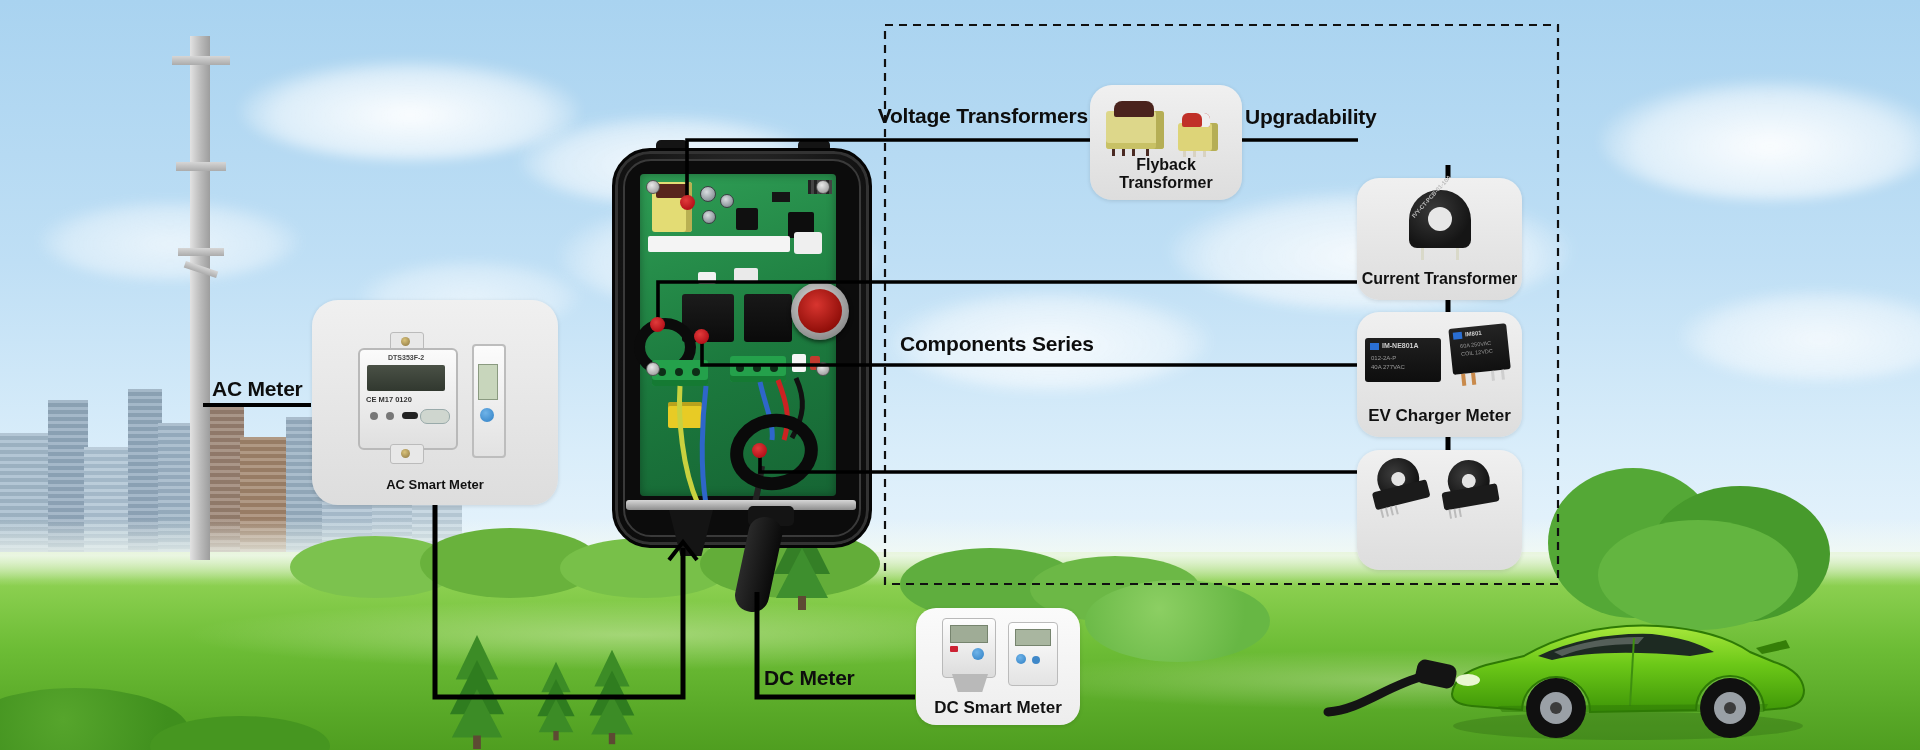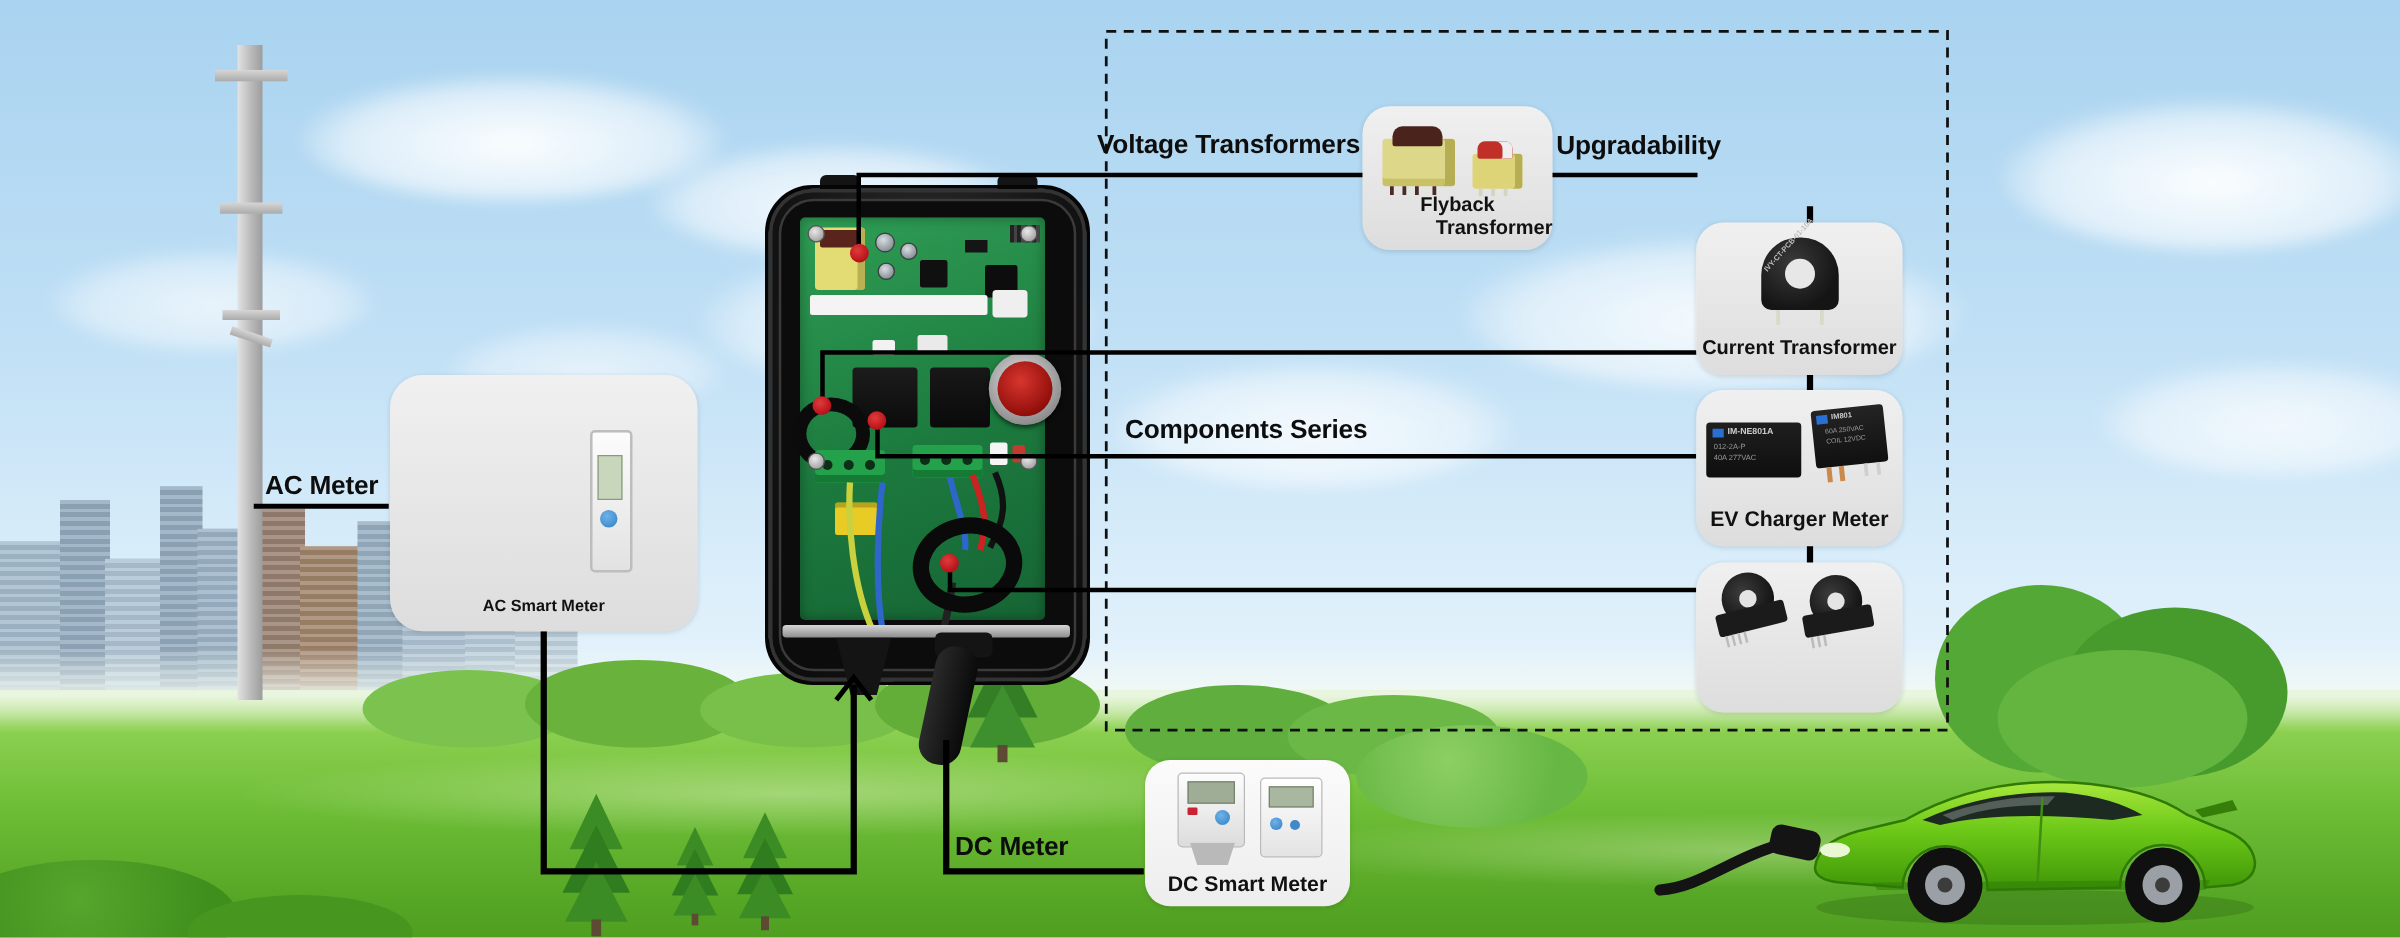--- a/index.html
+++ b/index.html
@@ -249,20 +249,34 @@
   <div class="red-dot" style="left:694px;top:329px;"></div>
   <div class="red-dot" style="left:752px;top:443px;"></div>
 
   <div class="lbl" style="right:832px;top:104px;">Voltage Transformers</div>
   <div class="lbl" style="left:1245px;top:105px;">Upgradability</div>
   <div class="lbl" style="left:900px;top:332px;">Components Series</div>
   <div class="lbl" style="left:212px;top:377px;">AC Meter</div>
   <div class="lbl" style="left:764px;top:666px;">DC Meter</div>
 
   <div class="card" style="left:312px;top:300px;width:246px;height:205px;">
+    <div class="abs" style="left:46px;top:32px;width:96px;height:132px;">
+      <div class="abs" style="left:32px;top:0;width:32px;height:18px;background:#e8e8e8;border:1px solid #bbb;border-radius:3px;"></div>
+      <div class="abs" style="left:43px;top:5px;width:9px;height:9px;border-radius:50%;background:radial-gradient(circle at 40% 35%,#d9c27a,#8a7440);"></div>
+      <div class="abs" style="left:0;top:16px;width:96px;height:98px;background:linear-gradient(180deg,#fbfbfb,#dfdfdf);border:2px solid #b9b9b9;border-radius:6px;"></div>
+      <div class="tiny" style="left:30px;top:22px;font-size:7px;color:#444;">DTS353F-2</div>
+      <div class="abs" style="left:9px;top:33px;width:78px;height:26px;background:linear-gradient(180deg,#4a5146,#31382f);border-radius:2px;"></div>
+      <div class="tiny" style="left:8px;top:63px;font-size:7.5px;color:#333;">CE M17 0120</div>
+      <div class="abs" style="left:12px;top:80px;width:8px;height:8px;border-radius:50%;background:#777;"></div>
+      <div class="abs" style="left:28px;top:80px;width:8px;height:8px;border-radius:50%;background:#777;"></div>
+      <div class="abs" style="left:44px;top:80px;width:16px;height:7px;border-radius:4px;background:#222;"></div>
+      <div class="abs" style="left:62px;top:77px;width:28px;height:13px;border-radius:7px;background:#cfd6cf;border:1px solid #9aa;"></div>
+      <div class="abs" style="left:32px;top:112px;width:32px;height:18px;background:#e8e8e8;border:1px solid #bbb;border-radius:3px;"></div>
+      <div class="abs" style="left:43px;top:117px;width:9px;height:9px;border-radius:50%;background:radial-gradient(circle at 40% 35%,#d9c27a,#8a7440);"></div>
+    </div>
     <div class="abs" style="left:160px;top:44px;width:30px;height:110px;background:linear-gradient(180deg,#fcfcfc,#e2e2e2);border:2px solid #bdbdbd;border-radius:4px;">
       <div class="abs" style="left:4px;top:18px;width:18px;height:34px;background:#c8d6bc;border:1px solid #8a9a80;"></div>
       <div class="abs" style="left:6px;top:62px;width:14px;height:14px;border-radius:50%;background:radial-gradient(circle at 40% 35%,#6fb3e8,#2f7fc4);"></div>
     </div>
     <div class="card-title" style="bottom:12px;font-size:13px;">AC Smart Meter</div>
   </div>
 
   <div class="card" style="left:1090px;top:85px;width:152px;height:115px;border-radius:22px;">
     <div class="abs" style="left:16px;top:16px;width:58px;height:52px;">
       <div class="abs" style="left:0;top:10px;width:58px;height:38px;background:#ddd78a;border-radius:3px;box-shadow:inset -8px 0 0 #b5ae55, inset 0 -6px 0 #c8c165;"></div>
@@ -274,21 +288,21 @@
     </div>
     <div class="abs" style="left:88px;top:28px;width:40px;height:40px;">
       <div class="abs" style="left:0;top:10px;width:40px;height:28px;background:#ddd478;border-radius:3px;box-shadow:inset -6px 0 0 #b5ae55;"></div>
       <div class="abs" style="left:4px;top:0;width:28px;height:14px;background:#c03028;border-radius:6px 6px 2px 2px;box-shadow:inset -8px 0 0 #efefef;"></div>
       <div class="abs" style="left:5px;top:38px;width:3px;height:6px;background:#d8d2c2;"></div>
       <div class="abs" style="left:15px;top:38px;width:3px;height:6px;background:#d8d2c2;"></div>
       <div class="abs" style="left:25px;top:38px;width:3px;height:6px;background:#d8d2c2;"></div>
     </div>
     <div class="card-title" style="bottom:8px;">
       <span style="display:block;">Flyback</span>
-      <span style="display:block;text-align:right;">Transformer</span>
+      <span style="display:block;">Transformer</span>
     </div>
   </div>
 
 
   <div class="card" style="left:1357px;top:178px;width:165px;height:122px;border-radius:22px;">
     <div class="abs" style="left:52px;top:12px;width:62px;height:66px;">
       <div class="abs" style="left:0;top:0;width:62px;height:58px;background:radial-gradient(circle at 40% 35%,#3a3a3a,#151515 70%);border-radius:30px 30px 8px 8px;"></div>
       <div class="abs" style="left:19px;top:17px;width:24px;height:24px;border-radius:50%;background:#e7e7e7;"></div>
       <div class="tiny" style="left:4px;top:24px;font-size:6px;color:#bdbdbd;transform:rotate(-48deg);transform-origin:left;">IVY-CT-PCB-01-10A</div>
       <div class="abs" style="left:12px;top:58px;width:3px;height:12px;background:#d9d9c9;"></div>

